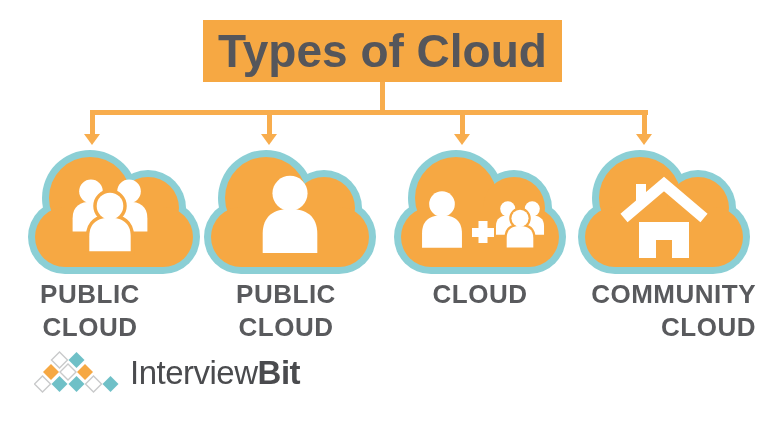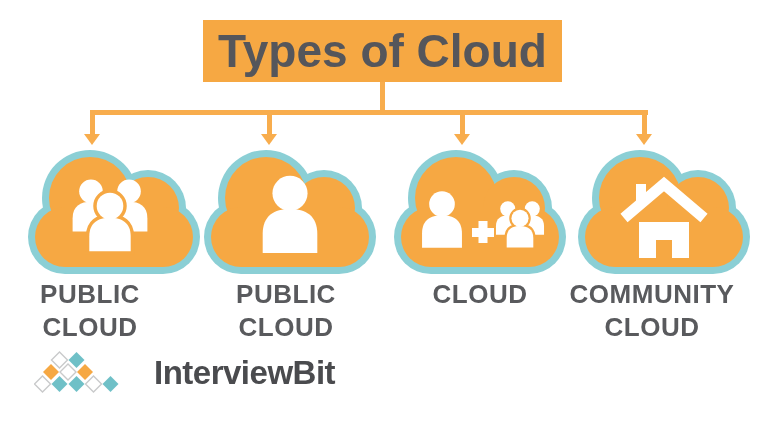--- a/index.html
+++ b/index.html
@@ -40,26 +40,26 @@
 
   .cloud{position:absolute;top:144px;width:176px;height:132px;}
   .cloud1{left:26px;} .cloud2{left:202px;} .cloud3{left:392px;} .cloud4{left:576px;}
   .icon-white{fill:#ffffff;}
 
   .cloud-label{
     position:absolute;top:278px;width:176px;text-align:center;
     color:var(--label-text,#595A5D);font-size:26px;font-weight:bold;
     line-height:33px;letter-spacing:0.5px;
   }
-  .lbl1{left:2px;} .lbl2{left:198px;} .lbl3{left:392px;} .lbl4{left:564px;}
+  .lbl1{left:2px;} .lbl2{left:198px;} .lbl3{left:392px;} .lbl4{left:580px;text-align:right;}
 
   .logo{position:absolute;left:34px;top:350px;display:flex;align-items:center;gap:10px;}
   .logo-pyramid{display:block;}
   .logo-word{font-size:33px;color:var(--logo-text,#4A4B4E);letter-spacing:-0.5px;}
-  .logo-word .bold{font-weight:bold;margin-left:24px;}
+  .logo-word .bold{font-weight:normal;}
   .logo-word .light{font-weight:bold;}
 </style>
 </head>
 <body>
 
 <svg width="0" height="0" style="position:absolute" aria-hidden="true">
   <defs>
     <g id="cloud-shape">
       <g style="fill:var(--teal-outline,#8BCFD5)">
         <circle cx="64" cy="54" r="48"></circle>

